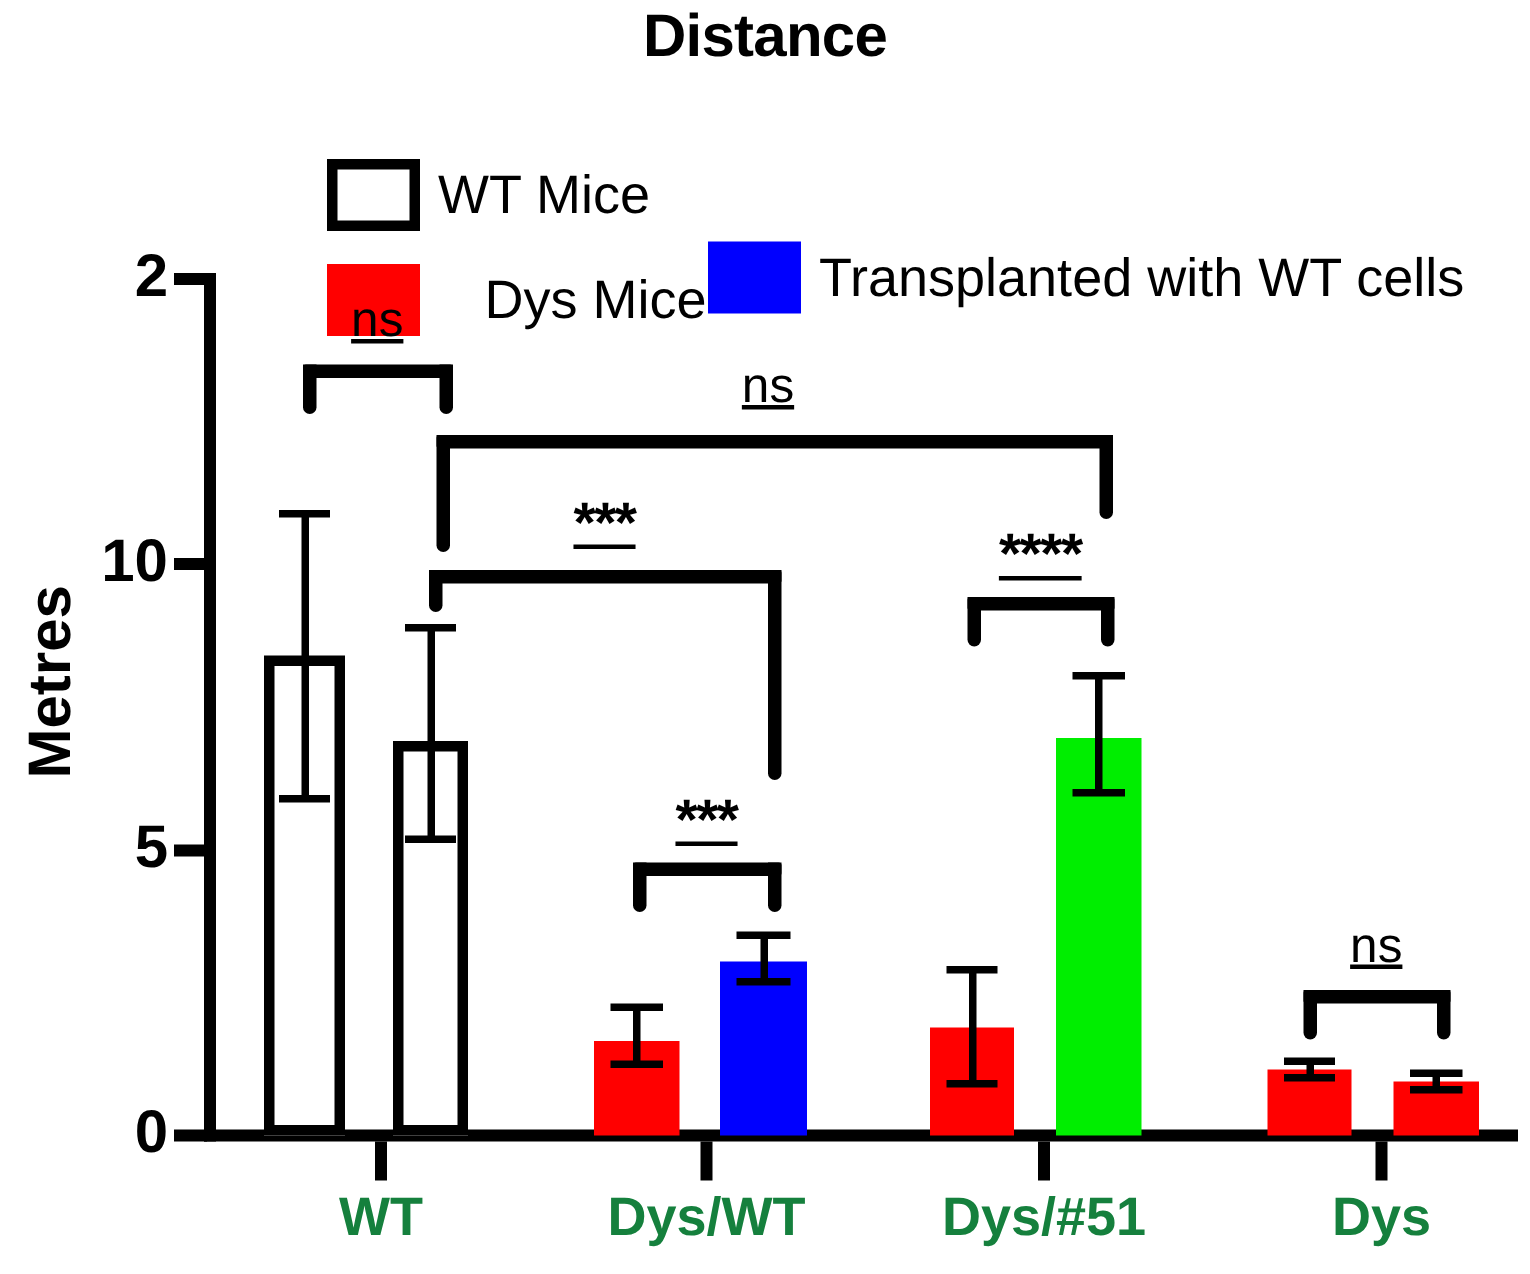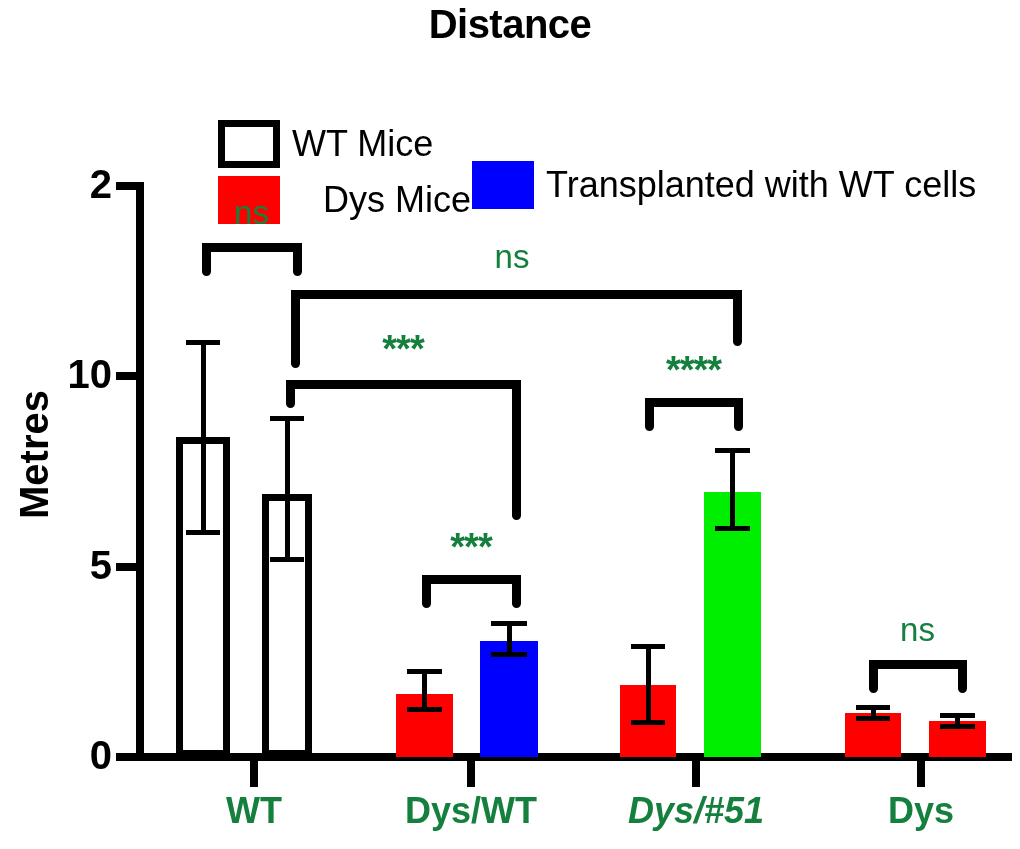--- a/index.html
+++ b/index.html
@@ -34,21 +34,21 @@
     display: inline-block;
   }
   .legend-swatch.outline { background: #ffffff; border: 7px solid #000000; }
   .legend-label {
     font-size: 36px;
     color: #000000;
     margin-left: 12px;
     white-space: nowrap;
     line-height: 1;
   }
-  #legend-0 { left: 218px; top: 62px; }
+  #legend-0 { left: 218px; top: 48px; }
   #legend-1 { left: 218px; top: 118px; gap: 31px; }
   #legend-2 { left: 472px; top: 62px; margin-top: 41px; }
   #legend-3 { left: 472px; top: 118px; }
 
   
   .plot { position: absolute; left: 0; top: 0; width: 1020px; height: 849px; }
   .axis-line { position: absolute; background: #000000; }
   #y-axis { left: 136px; top: 182px; width: 8px; height: 579px; }
   #x-axis { left: 136px; top: 753px; width: 876px; height: 8px; }
   .y-tick { position: absolute; left: 116px; width: 22px; height: 8px; background: #000000; }
@@ -93,24 +93,25 @@
 
   
   .errbar-stem { position: absolute; width: 5px; background: #000000; }
   .errbar-cap  { position: absolute; height: 5px; background: #000000; }
 
   
   .sig-top { position: absolute; height: 9px; background: #000000; border-radius: 2px; }
   .sig-leg { position: absolute; width: 9px; background: #000000; border-radius: 0 0 5px 5px; }
   .sig-label {
     position: absolute;
-    color: #15803d;
+    color: #000000;
     white-space: nowrap;
     transform: translateX(-50%);
     line-height: 1;
+    text-decoration: underline;
   }
   .sig-label.ns { font-size: 33px; font-weight: normal; }
   .sig-label.stars { font-size: 38px; font-weight: bold; letter-spacing: -1px; }
 </style>
 </head>
 <body>
 
 <div id="root">
 
   <div class="title">Distance</div>
@@ -143,21 +144,21 @@
         <div class="y-tick-label" style="left: 0px; top: 354.333px; width: 112px; padding-left: 34px;">10</div>
         <div class="y-tick" style="top: 182px;"></div>
         <div class="y-tick-label" style="left: 0px; top: 164px; width: 112px;">2</div>
       </div>
     <div id="ticks-x">
         <div class="x-tick" style="left: 250px;"></div>
         <div class="x-tick-label" style="left: 254px;">WT</div>
         <div class="x-tick" style="left: 467px;"></div>
         <div class="x-tick-label" style="left: 471px;">Dys/WT</div>
         <div class="x-tick" style="left: 692px;"></div>
-        <div class="x-tick-label" style="left: 696px; font-style: italic;">Dys/#51</div>
+        <div class="x-tick-label" style="left: 696px;">Dys/#51</div>
         <div class="x-tick" style="left: 917px;"></div>
         <div class="x-tick-label" style="left: 921px;">Dys</div>
       </div>
     <div id="bars-layer">
         <div class="bar hollow" style="left: 176px; width: 54px; top: 437.24px; height: 319.76px;"></div>
         <div class="bar hollow" style="left: 262px; width: 50px; top: 494.34px; height: 262.66px;"></div>
         <div class="bar filled" style="left: 396px; width: 57px; top: 694.19px; height: 62.81px; background: rgb(255, 0, 0);"></div>
         <div class="bar filled" style="left: 480px; width: 58px; top: 640.897px; height: 116.103px; background: rgb(0, 0, 255);"></div>
         <div class="bar filled" style="left: 620px; width: 56px; top: 684.673px; height: 72.3267px; background: rgb(255, 0, 0);"></div>
         <div class="bar filled" style="left: 704px; width: 57px; top: 492.437px; height: 264.563px; background: rgb(0, 238, 0);"></div>

